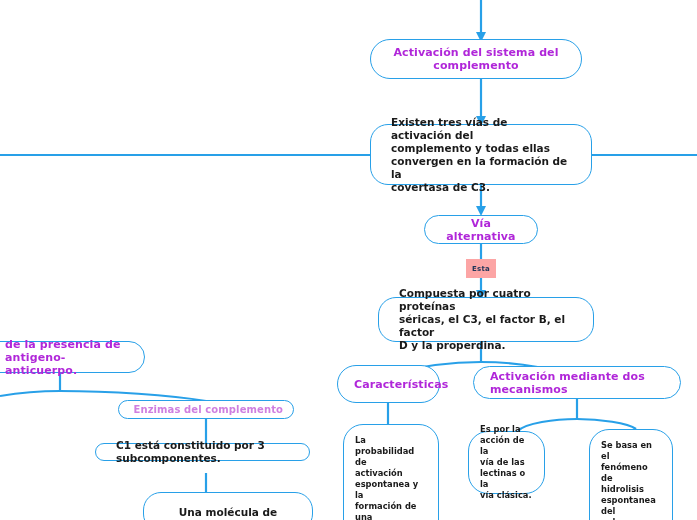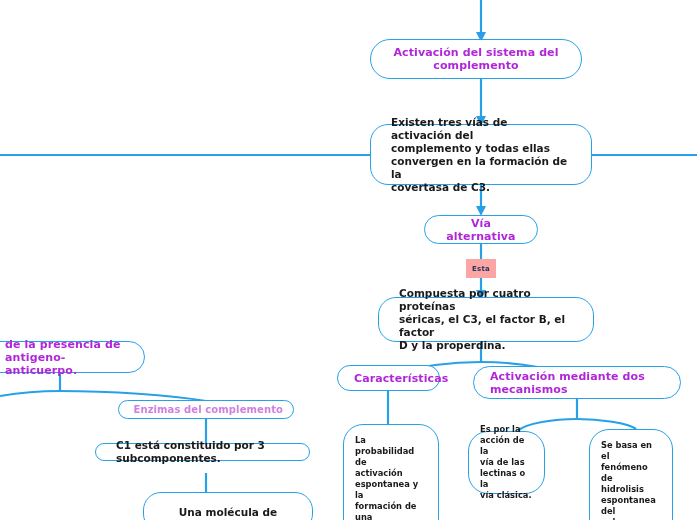--- a/index.html
+++ b/index.html
@@ -160,21 +160,21 @@
   <div class="badge" style="left:466px; top:259px; width:30px; height:19px;">
     <span>Esta</span>
   </div>
 
   <div class="node n-soft" style="left:378px; top:297px; width:216px; height:45px;">
     <span class="txt">Compuesta por cuatro proteínas
 séricas, el C3, el factor B, el factor
 D y la properdina.</span>
   </div>
 
-  <div class="node n-pill n-pill-center" style="left:337px; top:365px; width:103px; height:26px; justify-content:flex-end;">
+  <div class="node n-pill n-pill-center" style="left:337px; top:365px; width:103px; height:38px; justify-content:flex-end;">
     <span class="txt" style="text-align:center;">Características</span>
   </div>
 
   <div class="node n-pill" style="left:473px; top:366px; width:208px; height:33px;">
     <span class="txt">Activación mediante dos
 mecanismos</span>
   </div>
 
   <div class="node n-block" style="left:343px; top:424px; width:96px; height:121px;">
     <span class="txt">La probabilidad de

